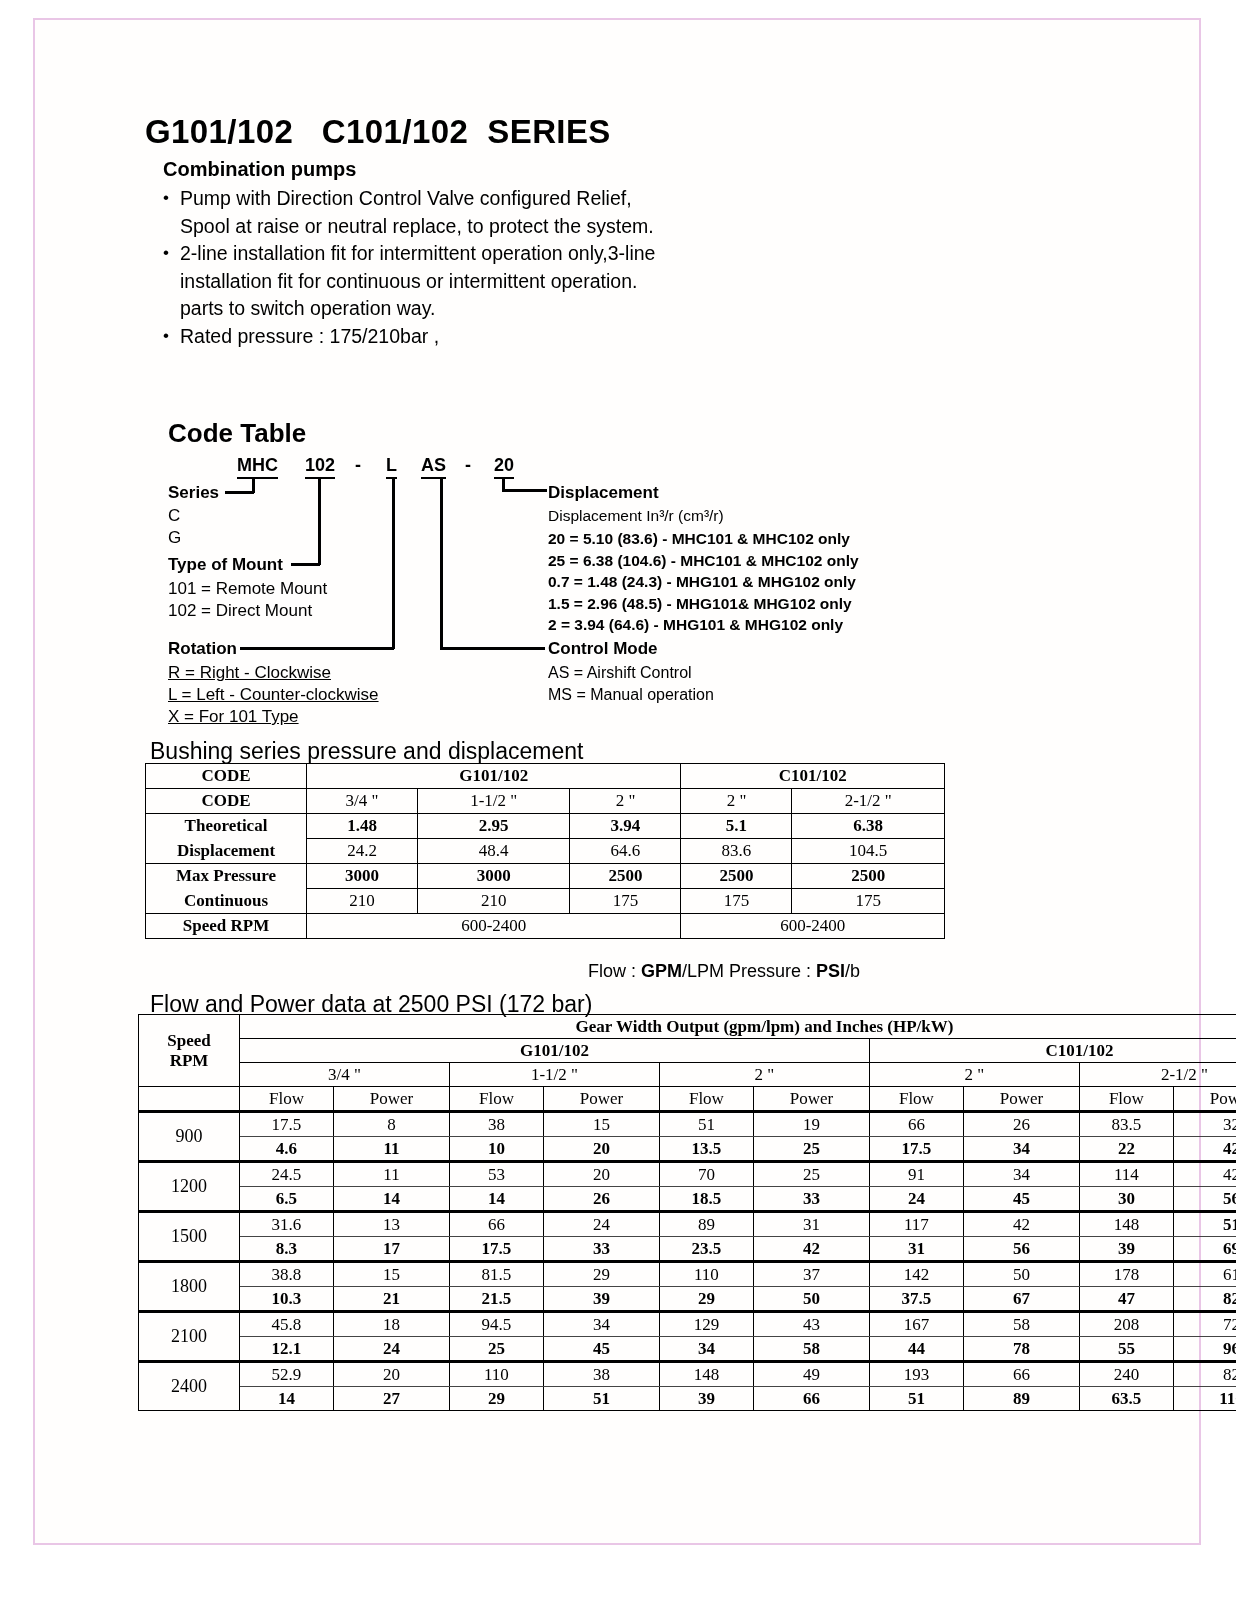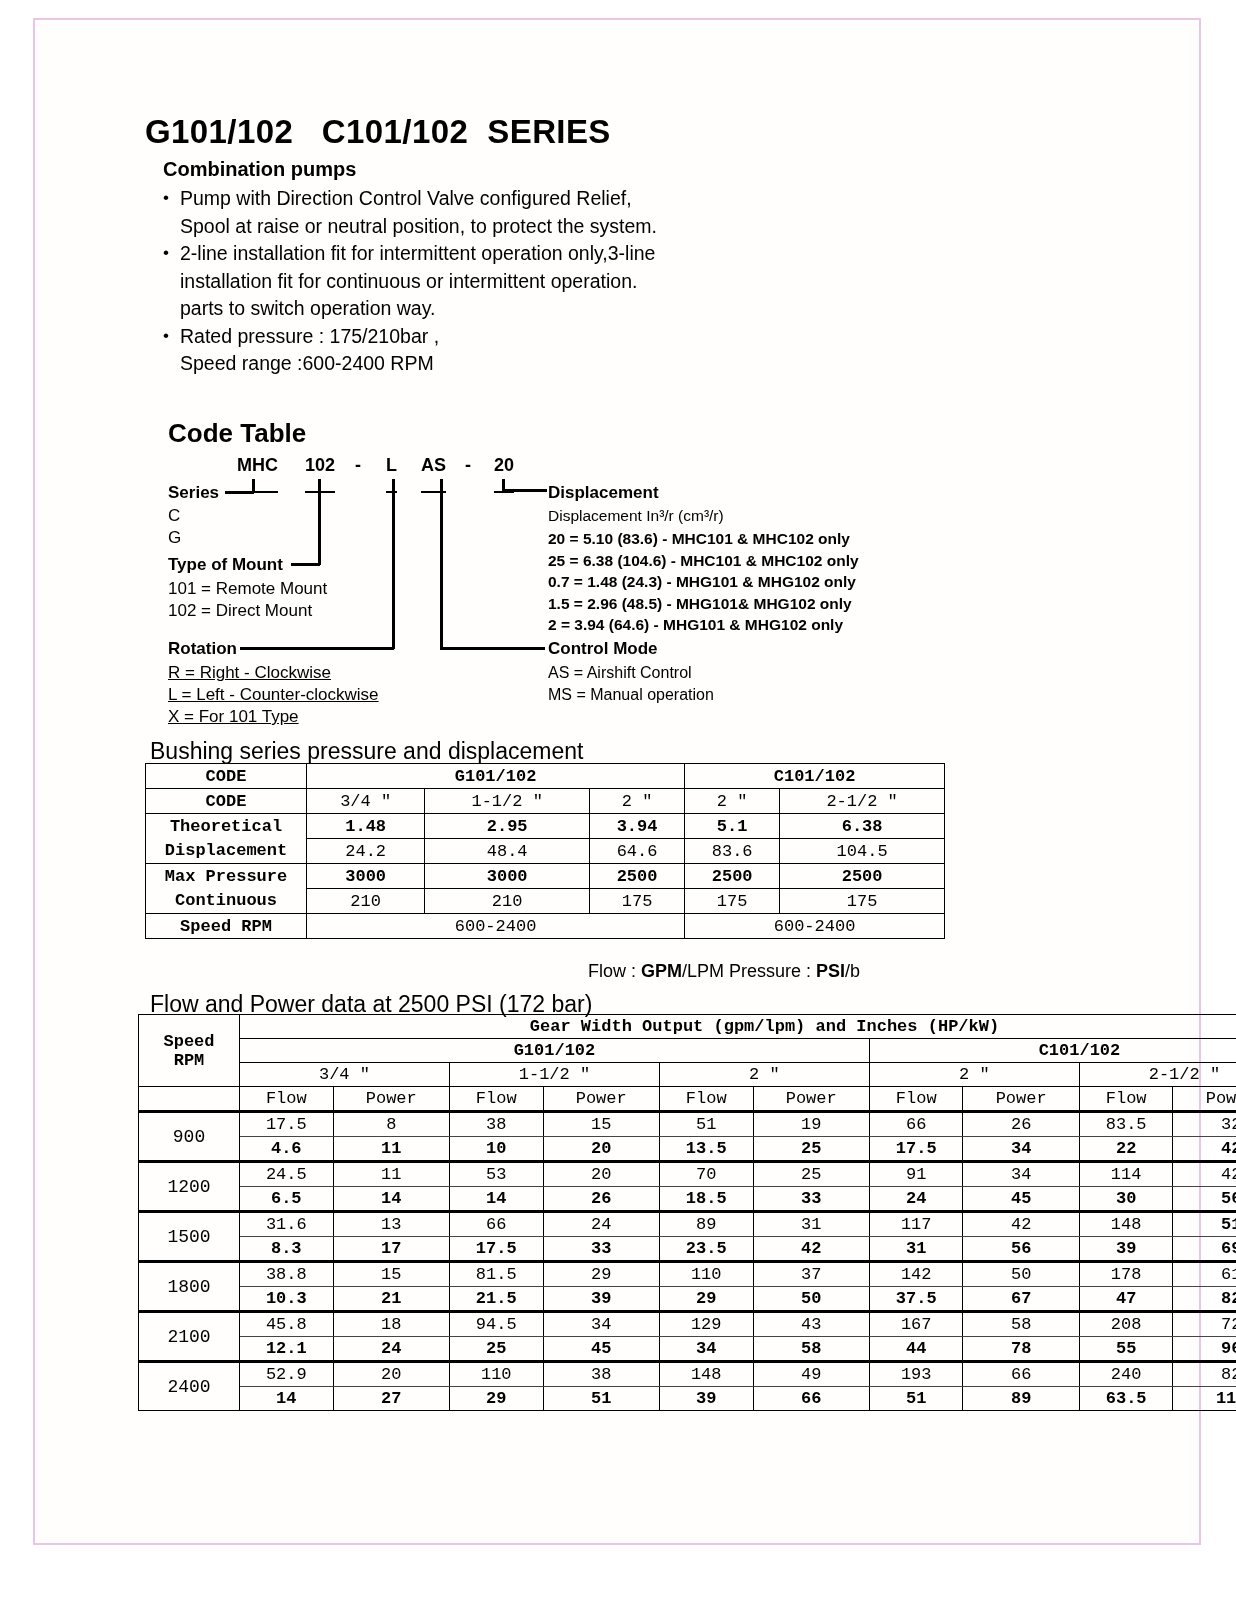--- a/index.html
+++ b/index.html
@@ -89,21 +89,21 @@
     height: 24px;
     font-size: 18px;
     font-weight: bold;
   }
   .code-string span {
     position: absolute;
     top: 0;
   }
   .code-underline {
     border-bottom: 2.5px solid #000;
-    padding-bottom: 15px;
+    padding-bottom: 1px;
   }
   .cs-mhc { left: 237px; }
   .cs-102 { left: 305px; }
   .cs-d1  { left: 355px; font-weight: bold; }
   .cs-l   { left: 386px; }
   .cs-as  { left: 421px; }
   .cs-d2  { left: 465px; font-weight: bold; }
   .cs-20  { left: 494px; }
 
   
@@ -149,21 +149,21 @@
   .sec-title {
     position: absolute;
     font-size: 23px;
     font-weight: normal;
   }
 
   
   table {
     border-collapse: collapse;
     position: absolute;
-    font-family: Liberation Mono, monospace;
+    font-family: Liberation Serif, serif;
   }
   table td, table th {
     border: 1.5px solid #000;
     text-align: center;
     padding: 0;
     font-weight: normal;
   }
 
   
   #bushing-table {
@@ -208,30 +208,29 @@
 <div class="sheet">
   <div class="page-frame"></div>
 
   <div class="doc-title">G101/102   C101/102  SERIES</div>
   <div class="subtitle">Combination pumps</div>
 
   <div class="bullets">
     <div class="b-item">
       <span>Pump with Direction Control  Valve configured Relief,</span>
     </div>
-    <div class="b-line2">Spool  at raise or neutral position, to protect the system.</div>
+    <div class="b-line2">Spool  at raise or neutral replace, to protect the system.</div>
     <div class="b-item">
       <span>2-line installation fit for intermittent operation only,3-line</span>
     </div>
     <div class="b-line2">installation  fit for continuous or intermittent operation.</div>
     <div class="b-line2">parts to switch operation way.</div>
     <div class="b-item">
       <span>Rated pressure : 175/210bar ,</span>
     </div>
-    <div class="b-line2">Speed range  :600-2400 RPM</div>
   </div>
 
   <div class="code-table-title">Code Table</div>
 
   <div class="code-string">
     <span class="cs-mhc code-underline">MHC</span>
     <span class="cs-102 code-underline">102</span>
     <span class="cs-d1">-</span>
     <span class="cs-l code-underline">L</span>
     <span class="cs-as code-underline">AS</span>

